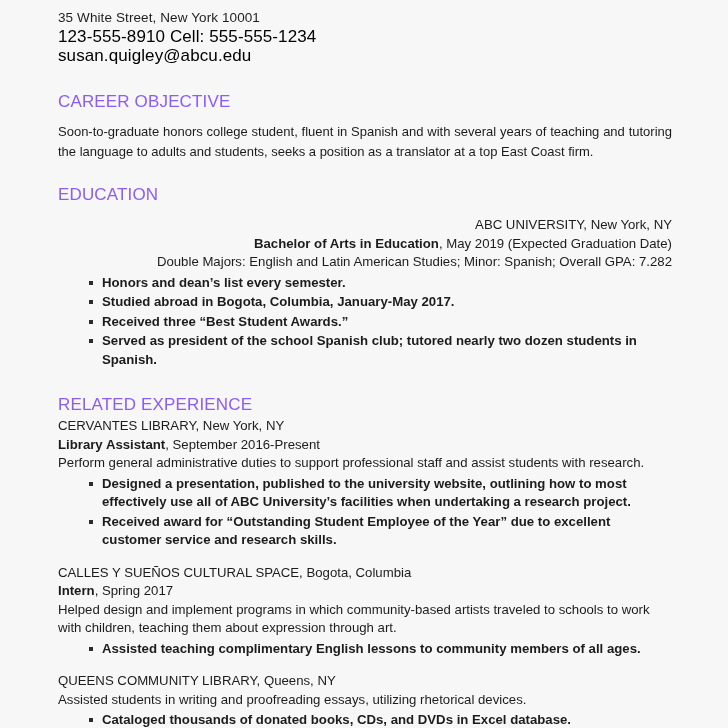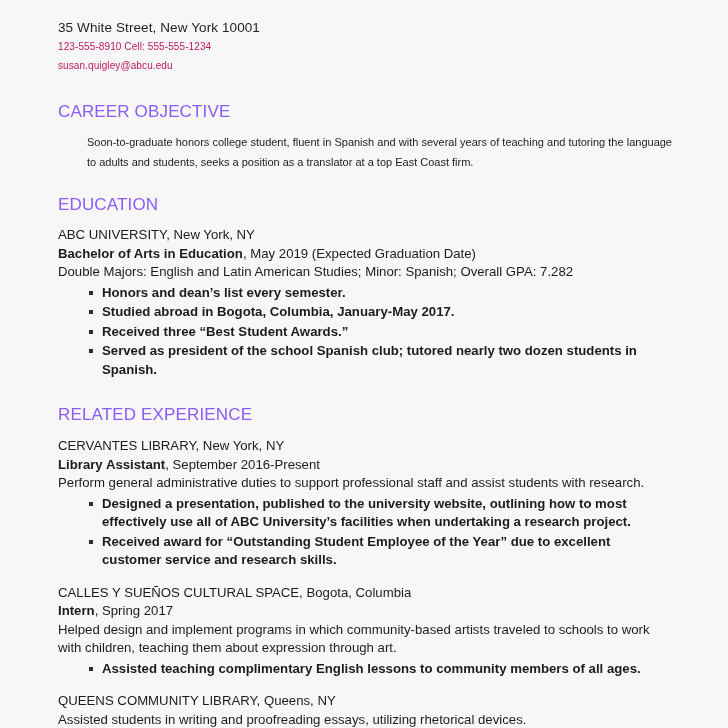--- a/index.html
+++ b/index.html
@@ -28,75 +28,75 @@
 
   .content {
     position: absolute;
     left: 58px;
     top: 0px;
     width: 614px;
   }
 
   
   .contact {
-    padding-top: 18px;
+    padding-top: 8px;
   }
   .contact .addr {
     font-size: 13.5px;
     line-height: 19px;
     color: #1f1f1f;
     letter-spacing: 0.1px;
   }
   .contact .phone,
   .contact .email {
-    font-size: 10px;
+    font-size: 17px;
     line-height: 19px;
-    color: #be185d;
+    color: #000000;
     letter-spacing: 0.1px;
   }
 
   
   .section-heading {
     font-size: 17px;
     font-weight: 400;
     color: #8b5cf6;
     letter-spacing: 0.15px;
     line-height: 21px;
   }
 
   .sec-career { margin-top: 26px; }
   .sec-education { margin-top: 22px; }
   .sec-related { margin-top: 25px; }
 
   
   .para {
-    font-size: 11px;
+    font-size: 13px;
     line-height: 20px;
     color: #1c1c1c;
     margin-top: 10px;
     text-align: justify;
     text-justify: inter-word;
-    margin-left: 29px;
   }
 
   .line {
     font-size: 13.2px;
     line-height: 18.5px;
     color: #1c1c1c;
   }
 
   .job-block {
     margin-top: 14px;
   }
   .job-block.first {
-    margin-top: 12px;
+    margin-top: 2px;
   }
 
   .edu-block {
     margin-top: 11px;
+    text-align: right;
   }
 
   b, .bold { font-weight: 700; }
 
   
   ul.bullets {
     list-style: none;
     margin: 2px 0 0 0;
     padding: 0;
     font-weight: bold;

